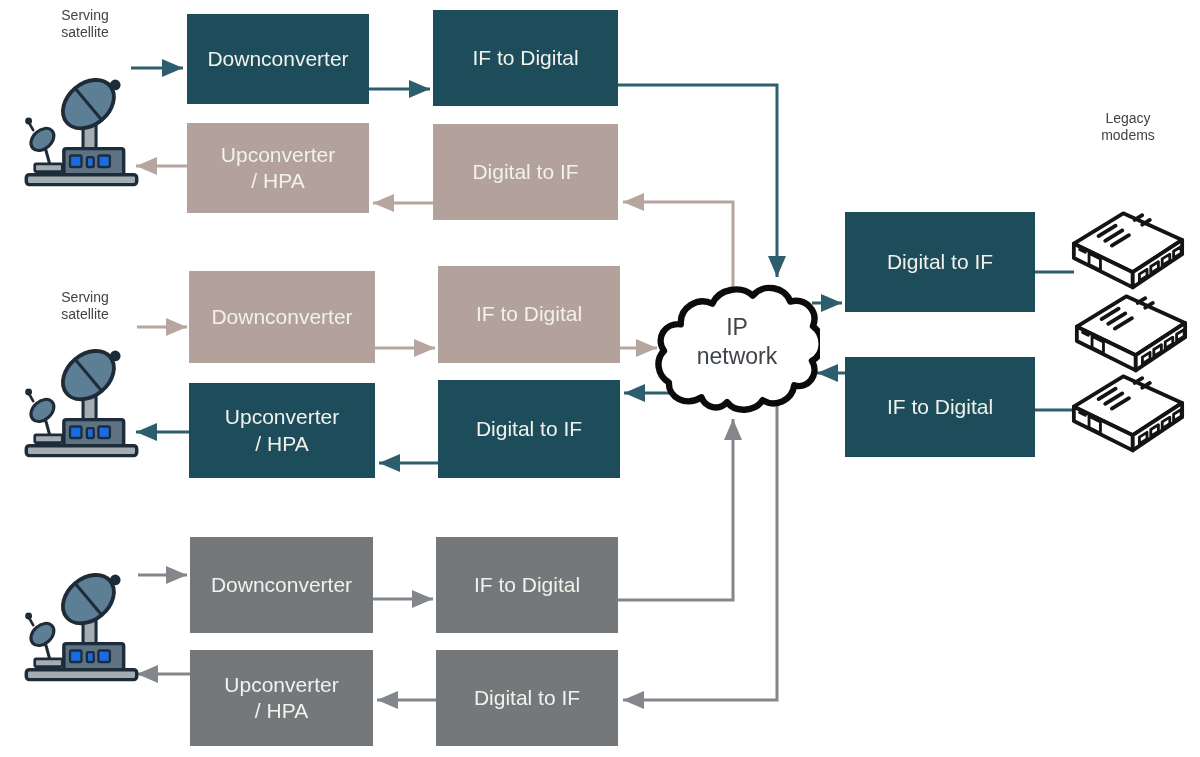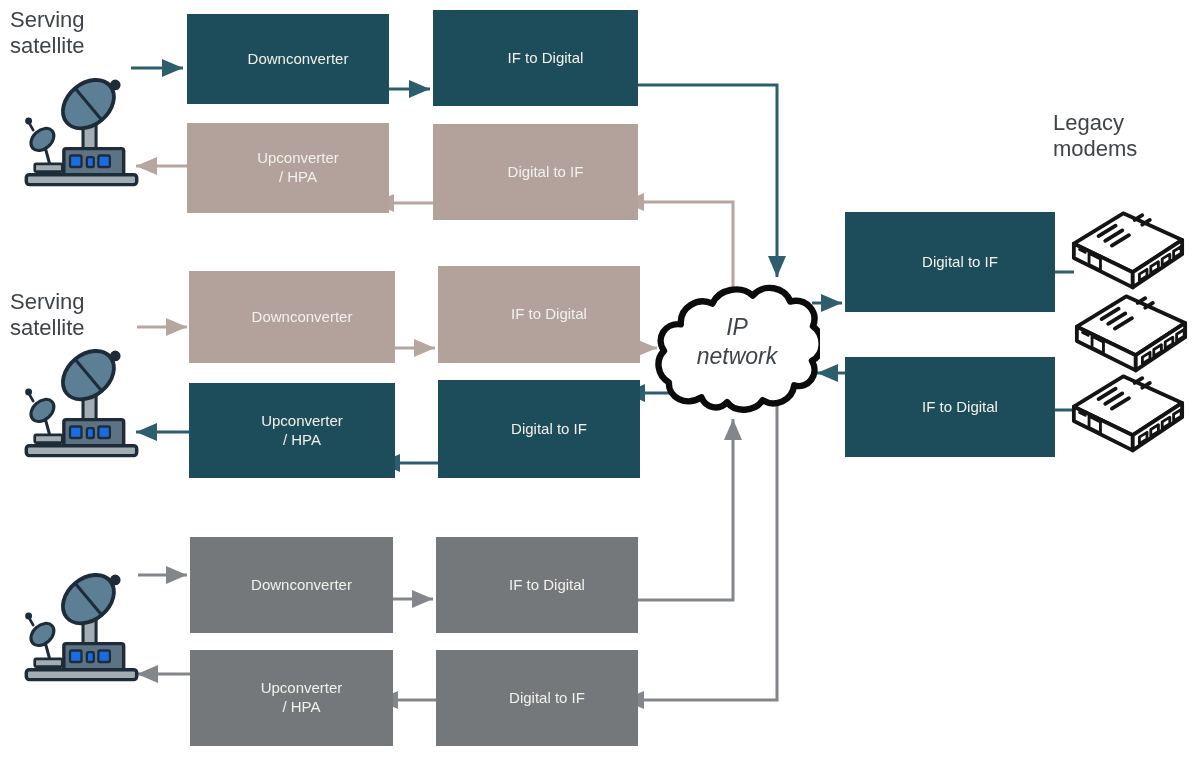--- a/index.html
+++ b/index.html
@@ -2,27 +2,27 @@
 <html style="--teal: #1d4c5b; --tan: #b3a29b; --gray: #75787b; --teal-line: #2d5e6e; --tan-line: #b6a69f; --gray-line: #83868a; --label-text: #3f4449; --box-text: #f2f1ec; --cloud-outline: #0b0b0b; --icon-outline: #1e2c39; --icon-dish: #5d7f96; --icon-metal: #a3adb4; --icon-base: #5d7384; --icon-port-blue: #1a6ce4; --modem-outline: #141414;"><head>
 <meta charset="utf-8">
 <style>
   html,body{margin:0;padding:0;background:#ffffff;}
   #canvas{
     position:relative;width:1200px;height:757px;background:#ffffff;overflow:hidden;
     font-family:"Liberation Sans", sans-serif;
   }
   .box{
     position:absolute;display:flex;flex-direction:column;align-items:center;justify-content:center;
-    text-align:center;font-size:15px;line-height:1.25;color:var(--box-text);padding-left:20px;
+    text-align:center;font-size:21px;line-height:1.25;color:var(--box-text);
   }
   .box.teal{background:var(--teal);}
   .box.tan{background:var(--tan);}
   .box.gray{background:var(--gray);}
   .side-label{
-    position:absolute;text-align:left;font-size:22px;line-height:1.18;
+    position:absolute;text-align:center;font-size:14px;line-height:1.18;
     color:var(--label-text);
   }
   .cloud-text{
     position:absolute;text-align:center;font-size:23px;line-height:1.24;
     color:var(--label-text);
   }
   svg{position:absolute;display:block;}
   #connectors{left:0;top:0;}
   .conn{fill:none;stroke-width:3;}
   .conn.teal-l{stroke:var(--teal-line);}
@@ -82,21 +82,21 @@
              C 28 37 46 26 61 33
              C 68 18 90 14 102 25
              C 113 12 135 16 140 31
              C 156 27 169 41 163 56
              C 175 65 175 84 162 91
              C 170 105 158 120 144 116
              C 142 131 125 139 112 131
              C 104 143 84 144 76 133
              C 68 142 54 139 50 128 Z" fill="#ffffff" style="stroke:var(--cloud-outline)" stroke-width="6.5" stroke-linejoin="round"></path>
   </svg>
-  <div class="cloud-text" style="left:667px;top:313px;width:140px;font-style:italic;">
+  <div class="cloud-text" style="left:667px;top:313px;width:140px;">
     <div>IP</div>
     <div>network</div>
   </div>
 
   <div class="side-label" style="left:10px;top:7px;width:150px;">
     <div>Serving</div>
     <div>satellite</div>
   </div>
   <div class="side-label" style="left:10px;top:289px;width:150px;">
     <div>Serving</div>

